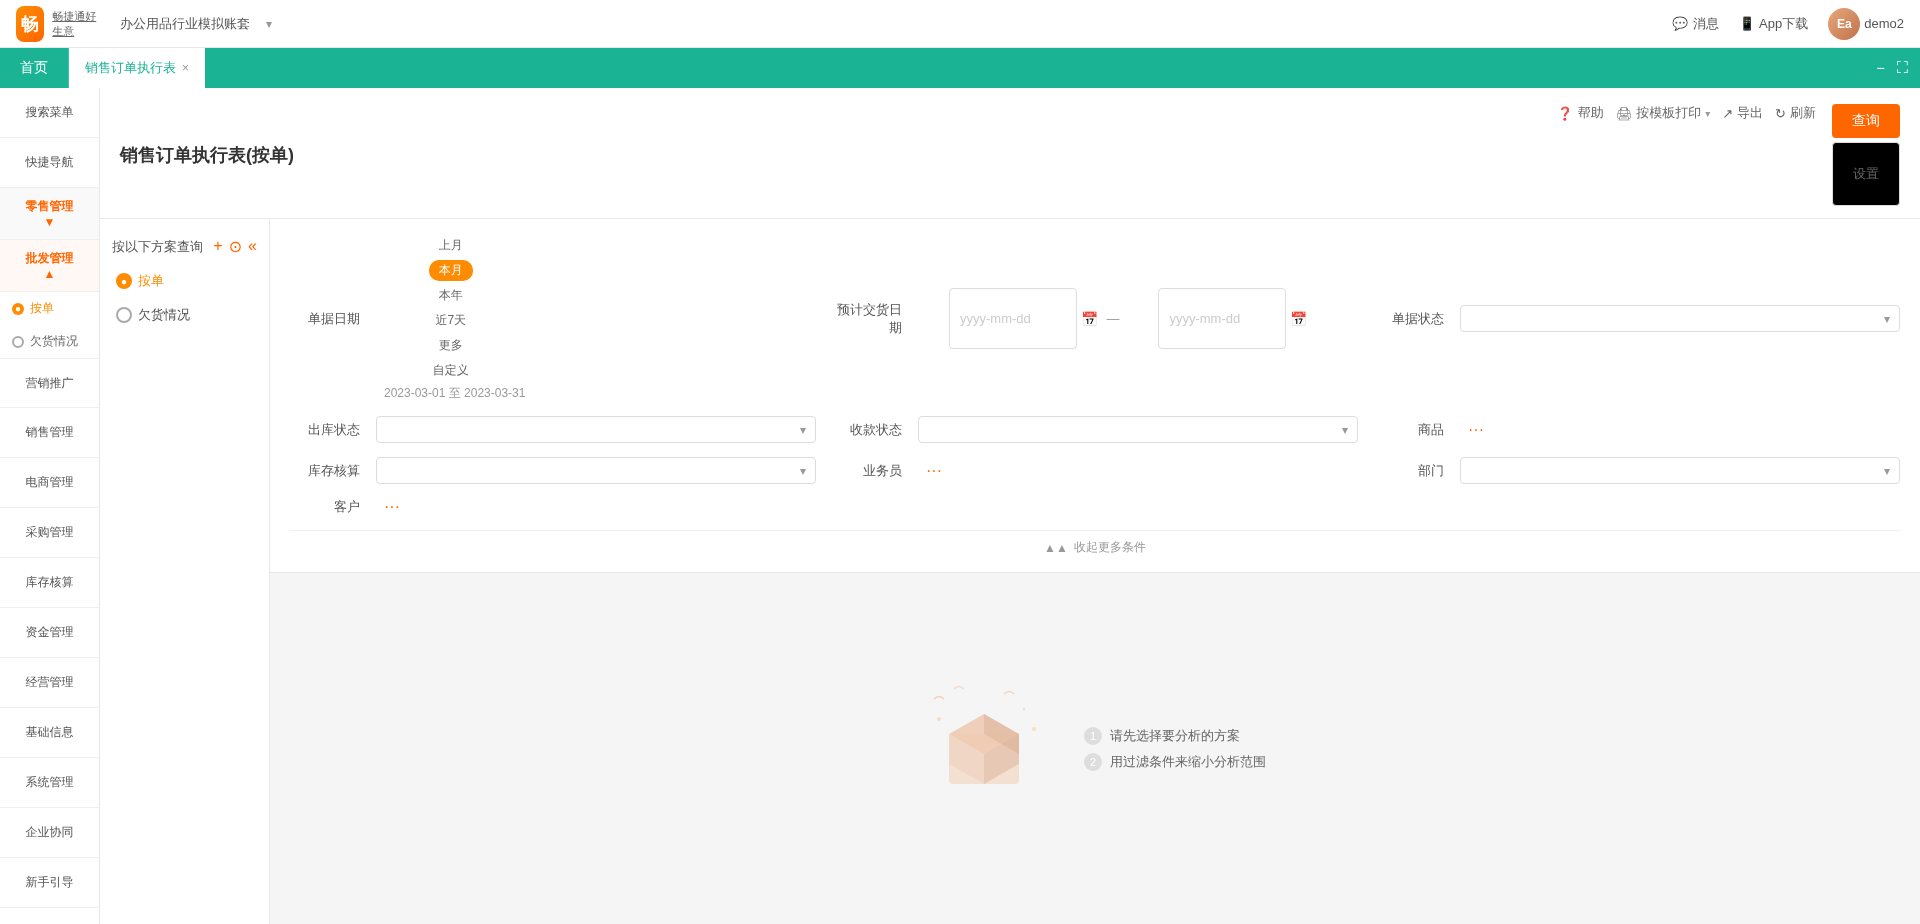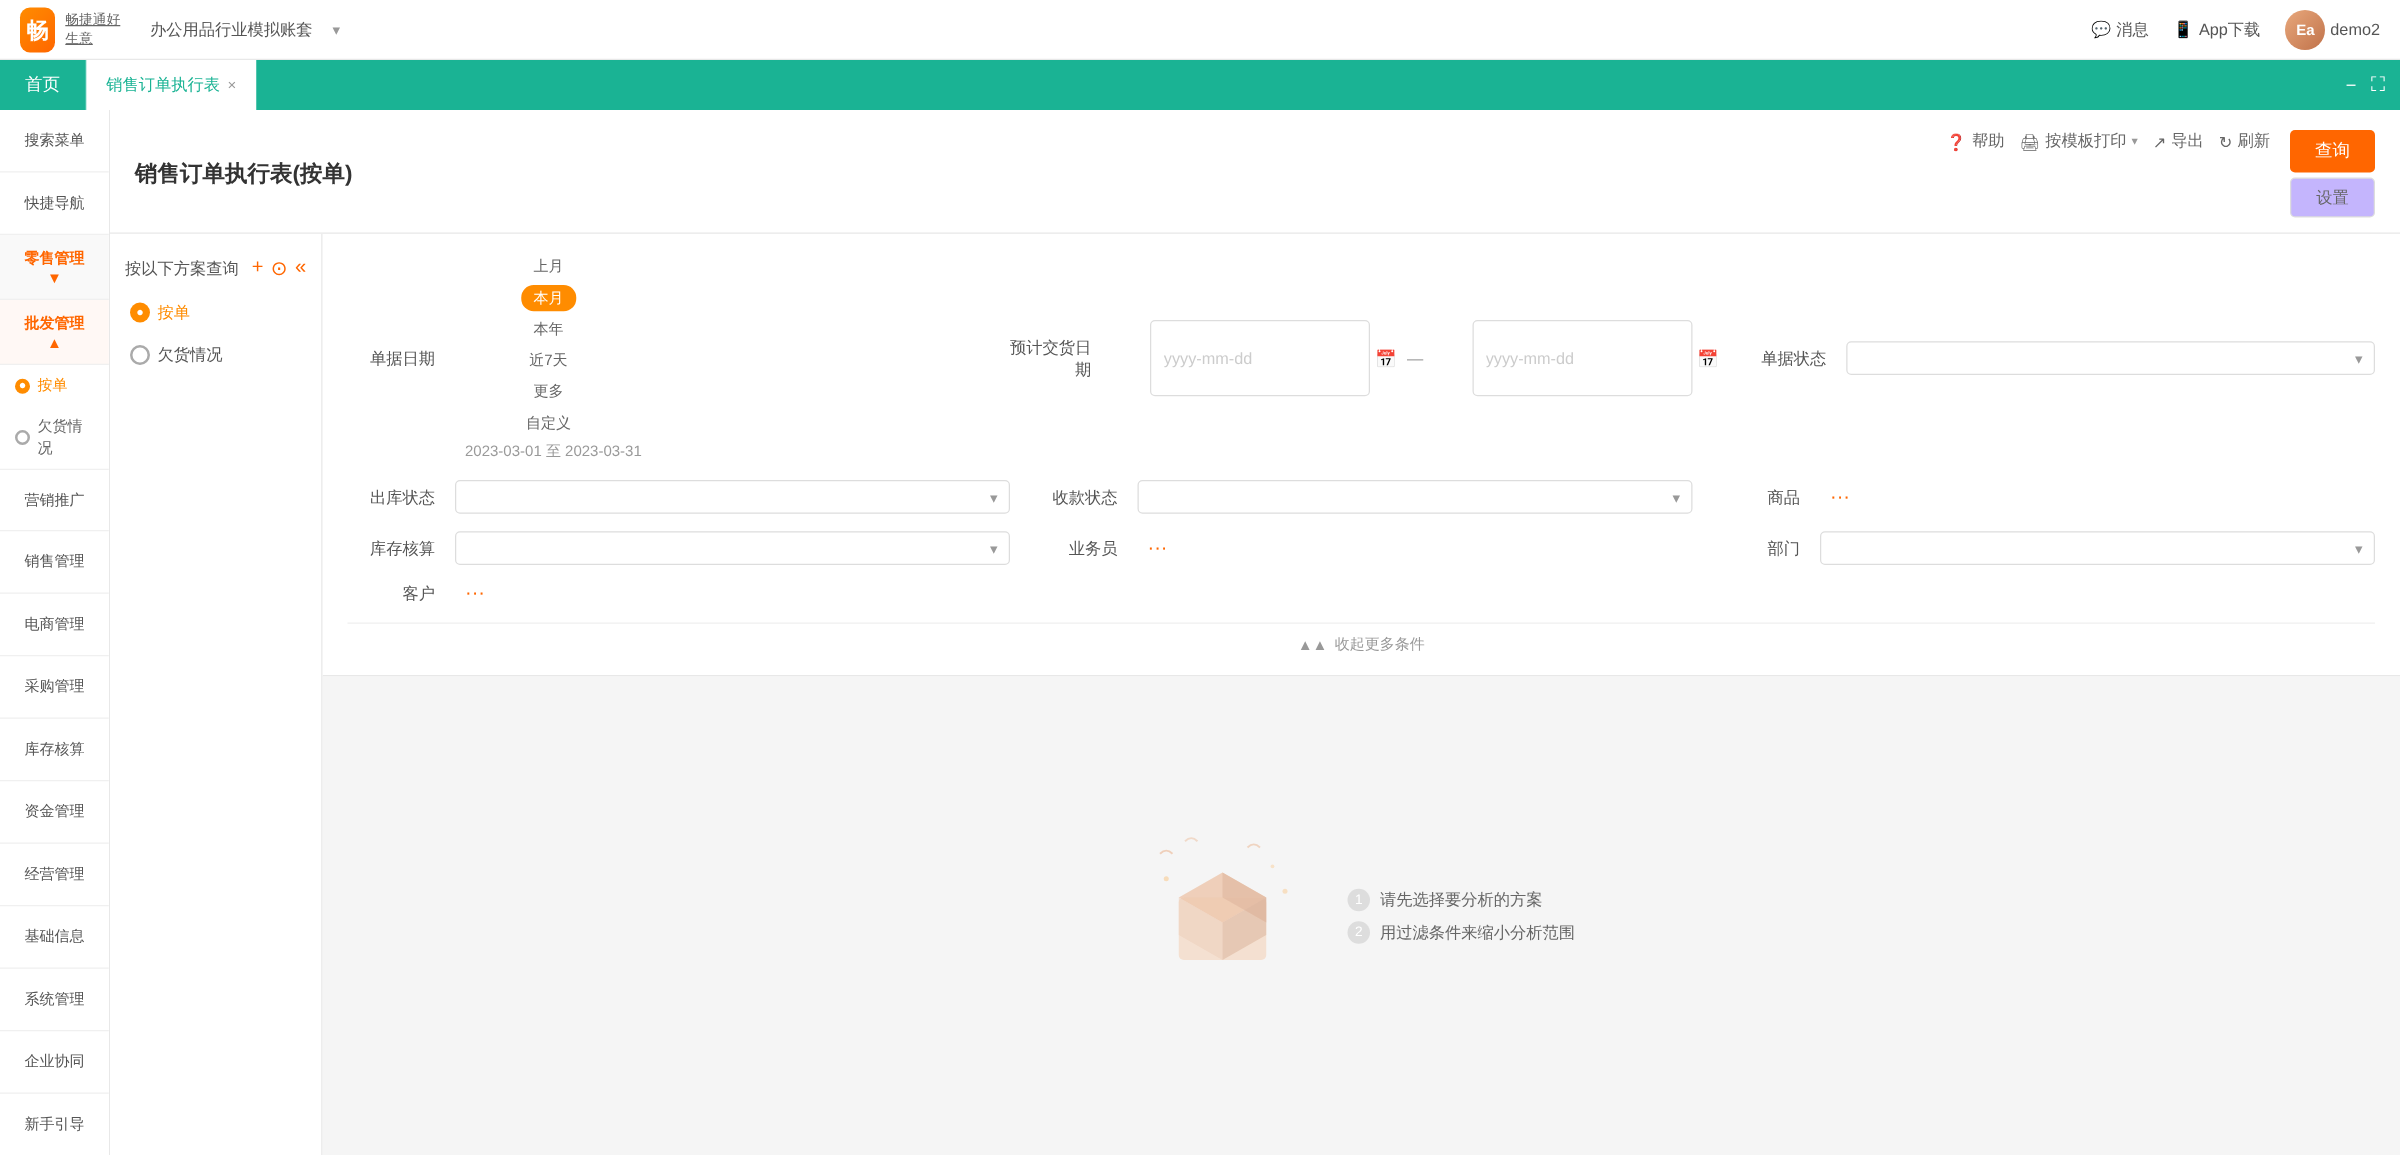--- a/index.html
+++ b/index.html
@@ -129,21 +129,21 @@
 
     
     .main-layout {
       display: flex;
       flex: 1;
       overflow: hidden;
     }
 
     
     .sidebar {
-      width: 88px;
+      width: 100px;
       background: #fff;
       border-right: 1px solid #e8e8e8;
       display: flex;
       flex-direction: column;
       overflow-y: auto;
       flex-shrink: 0;
     }
     .sidebar-item {
       display: flex;
       flex-direction: column;
@@ -221,25 +221,25 @@
       background: #ff6600;
       color: #fff;
       border: none;
       border-radius: 4px;
       padding: 8px 20px;
       font-size: 14px;
       cursor: pointer;
       font-family: inherit;
     }
     .btn-settings {
-      background: #c4b5fd;
+      background: #000000;
       color: #666;
       border: 1px solid #ddd;
       border-radius: 4px;
-      padding: 6px 16px;
+      padding: 22px 16px;
       font-size: 13px;
       cursor: pointer;
       font-family: inherit;
     }
 
     
     .filter-panel {
       display: flex;
       flex: 1;
       overflow: hidden;
@@ -346,21 +346,21 @@
       margin-left: 8px;
     }
     .filter-input {
       border: 1px solid #ddd;
       border-radius: 4px;
       padding: 22px 10px;
       font-size: 13px;
       color: #333;
       background: #fff;
       outline: none;
-      width: 176px;
+      width: 128px;
       margin-left: 31px;
     }
     .filter-input::placeholder { color: #ccc; }
     .filter-select {
       border: 1px solid #ddd;
       border-radius: 4px;
       padding: 5px 30px 5px 10px;
       font-size: 13px;
       color: #333;
       background: #fff;

